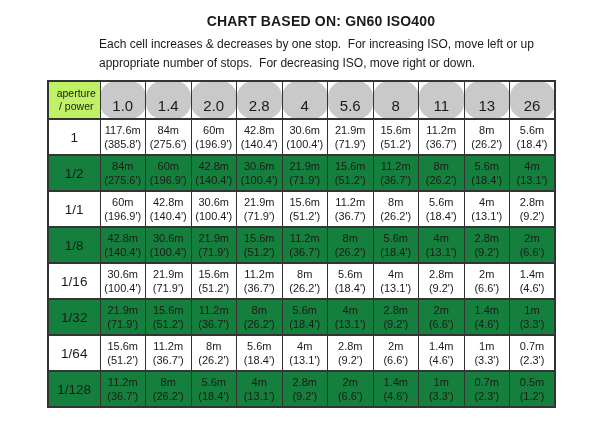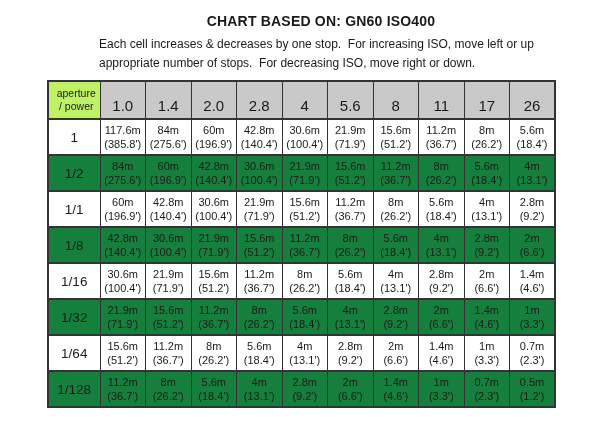--- a/index.html
+++ b/index.html
@@ -46,20 +46,21 @@
   thead tr { height: 38px; }
   tbody tr { height: 36px; }
   thead th.fstop {
     background: #c9c9c9;
     font-weight: normal;
     font-size: 15px;
     text-align: center;
     vertical-align: bottom;
     padding-bottom: 4px;
     color: #1a1a1a;
+    border-radius: 16px;
   }
   th.corner {
     background: #bef264;
     font-weight: normal;
     font-size: 10.5px;
     line-height: 13px;
     text-align: center;
     vertical-align: middle;
     padding: 2px 0 2px 4px;
     color: #1a1a1a;
@@ -112,21 +113,21 @@
             <div>/ power</div>
           </th>
           <th class="fstop">1.0</th>
           <th class="fstop">1.4</th>
           <th class="fstop">2.0</th>
           <th class="fstop">2.8</th>
           <th class="fstop">4</th>
           <th class="fstop">5.6</th>
           <th class="fstop">8</th>
           <th class="fstop">11</th>
-          <th class="fstop">17</th>
+          <th class="fstop">13</th>
           <th class="fstop">26</th>
         </tr>
       </thead>
     <tbody>
         <tr>
           <th class="rowhead">1</th>
           <td class="cell">
             <div>117.6m</div>
             <div>(385.8')</div>
           </td>

